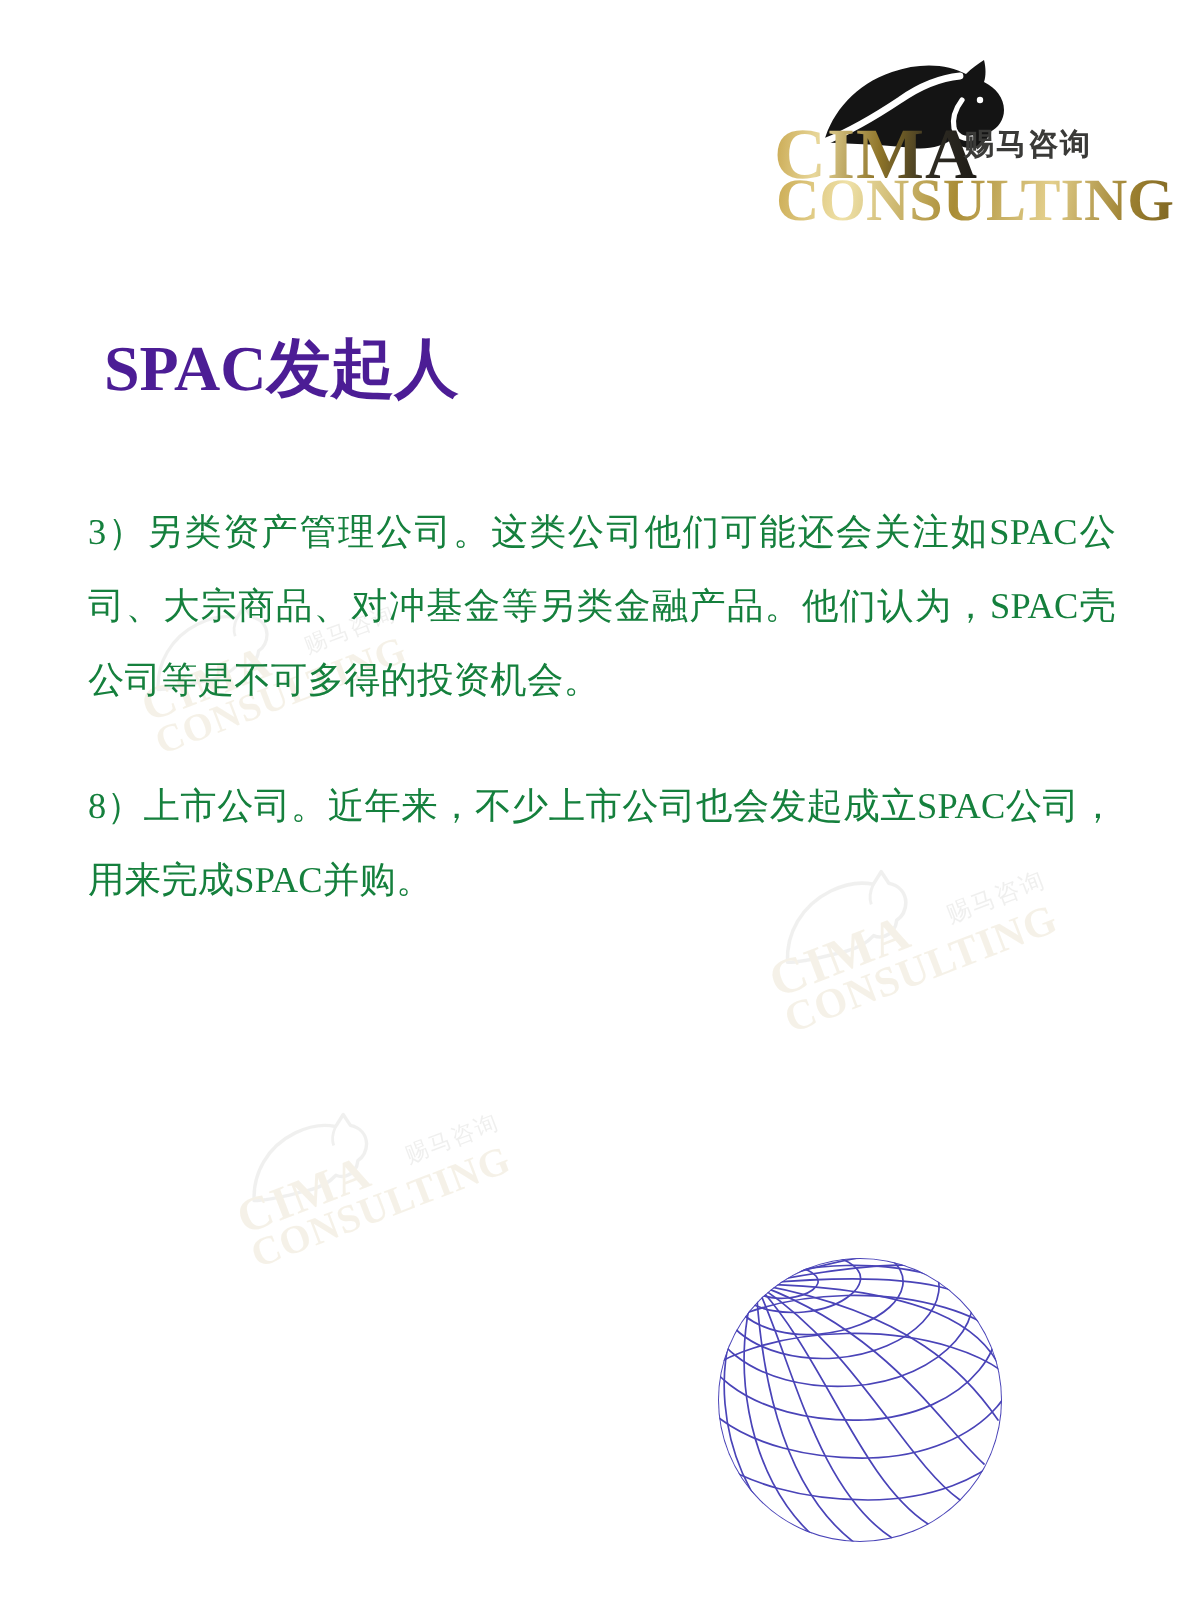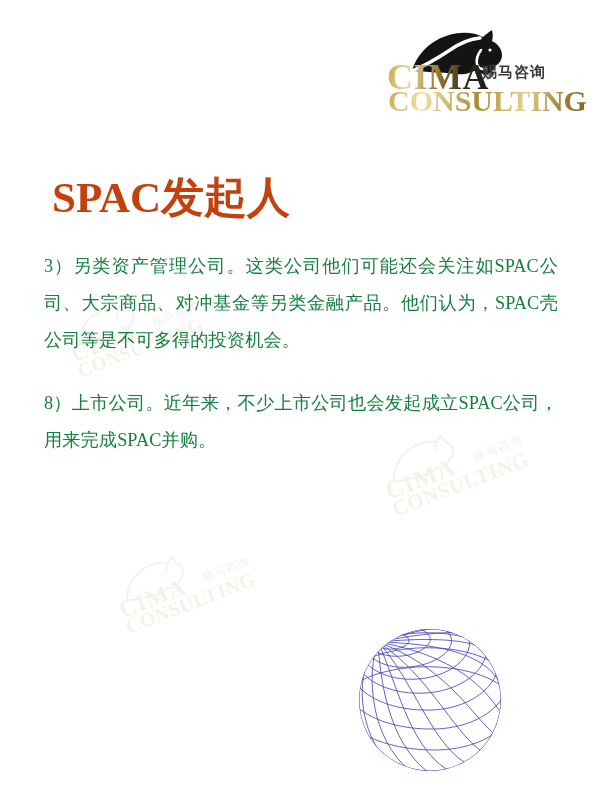--- a/index.html
+++ b/index.html
@@ -144,24 +144,24 @@
     -webkit-text-fill-color: transparent;
   }
 
   
   .title {
     position: absolute;
     left: 52px;
     top: 146px;
     z-index: 3;
     font-family: "Liberation Serif", "DejaVu Serif", serif;
-    font-size: 43px;
+    font-size: 32px;
     font-weight: 700;
     line-height: 1.08;
-    color: #c2410c;
+    color: #4c1d95;
     letter-spacing: 0px;
     white-space: nowrap;
   }
 
   
   .content {
     position: absolute;
     left: 44px;
     top: 248px;
     width: 514px;

